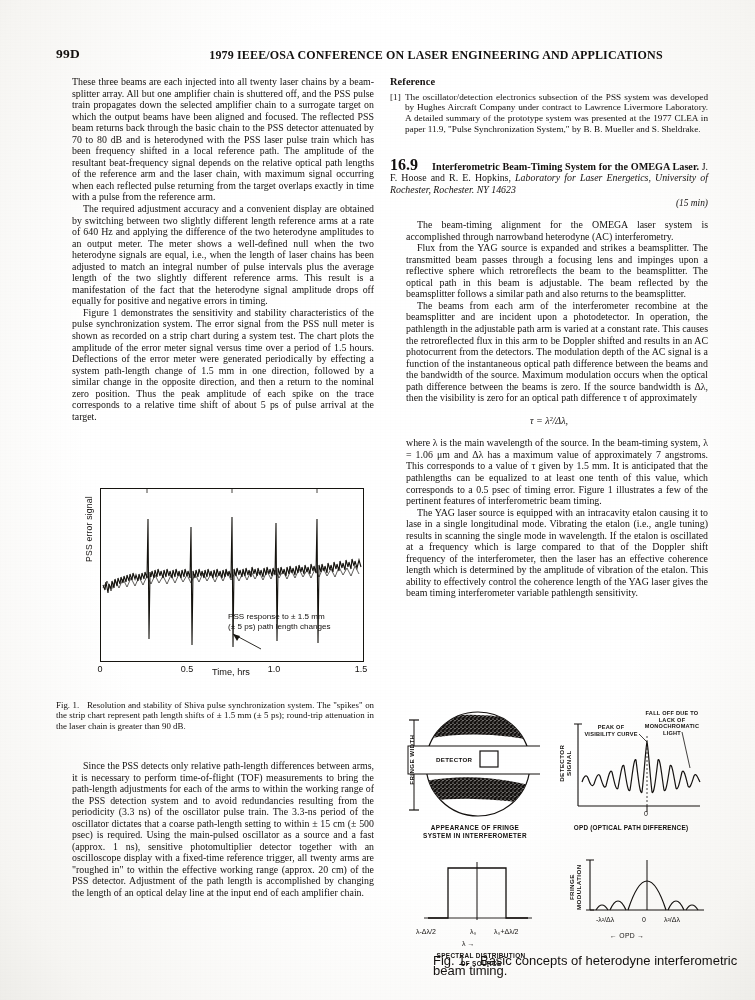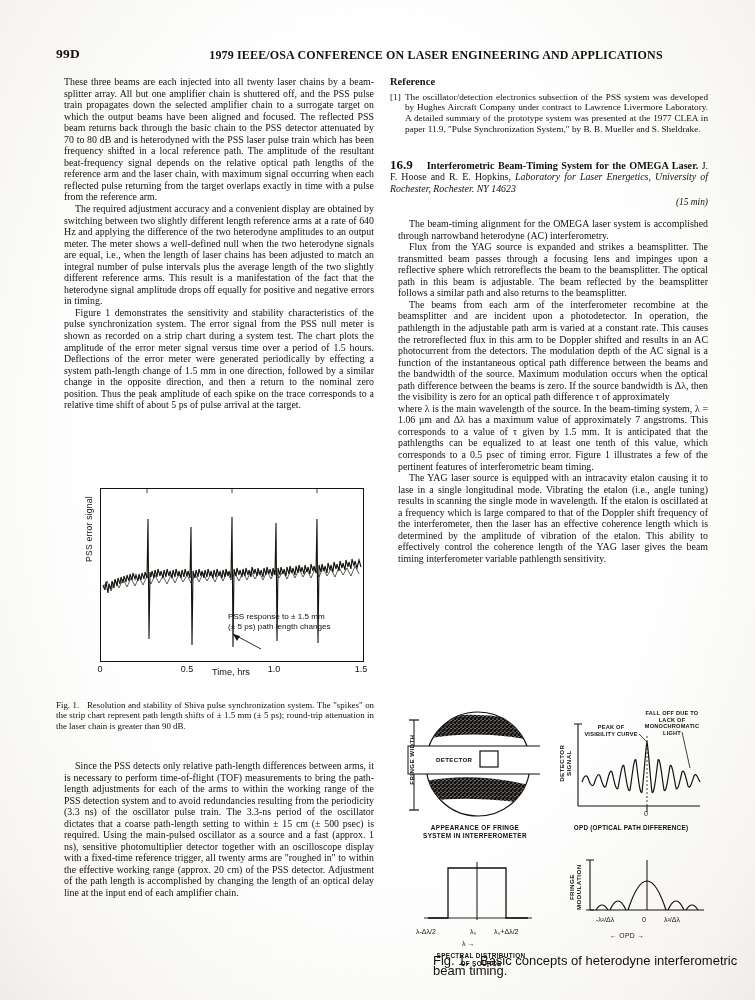--- a/index.html
+++ b/index.html
@@ -68,21 +68,21 @@
     line-height: 11.55px;
     text-align: justify;
     text-justify: inter-word;
     -webkit-hyphens: auto;
     hyphens: auto;
   }
   .col-left  { left: 56px; }
   .col-right { left: 390px; }
 
   p.body-par {
-    margin: 0 0 0 8px;
+    margin: 0 0 0 16px;
     text-indent: 11px;
   }
   p.body-par.noindent { text-indent: 0; }
 
   .sec-head {
     font-weight: bold;
     font-size: 10.4px;
     margin: 0 0 4px 0;
     letter-spacing: .1px;
   }
@@ -101,21 +101,21 @@
     top: 0;
   }
 
   .paper-head {
     font-size: 9.9px;
     line-height: 11.6px;
     text-align: justify;
   }
   .paper-head .pnum {
     font-weight: bold;
-    font-size: 13px;
+    font-size: 16px;
     margin-right: 14px;
   }
   .paper-head .ptitle {
     font-weight: bold;
     font-size: 10.2px;
   }
   .paper-head .pauth { }
   .paper-head .paff { font-style: italic; }
   .duration {
     text-align: right;
@@ -368,20 +368,21 @@
     <span class="paff">Laboratory for Laser Energetics, University of Rochester, Rochester. NY 14623</span>
   </div>
   <div class="duration">(15 min)</div>
 
   <div class="spacer-10"></div>
 
   <p class="body-par">The beam-timing alignment for the OMEGA laser system is accomplished through narrowband heterodyne (AC) interferometry.</p>
   <p class="body-par">Flux from the YAG source is expanded and strikes a beamsplitter. The transmitted beam passes through a focusing lens and impinges upon a reflective sphere which retroreflects the beam to the beamsplitter. The optical path in this beam is adjustable. The beam reflected by the beamsplitter follows a similar path and also returns to the beamsplitter.</p>
   <p class="body-par">The beams from each arm of the interferometer recombine at the beamsplitter and are incident upon a photodetector. In operation, the pathlength in the adjustable path arm is varied at a constant rate. This causes the retroreflected flux in this arm to be Doppler shifted and results in an AC photocurrent from the detectors. The modulation depth of the AC signal is a function of the instantaneous optical path difference between the beams and the bandwidth of the source. Maximum modulation occurs when the optical path difference between the beams is zero. If the source bandwidth is Δλ, then the visibility is zero for an optical path difference τ of approximately</p>
 
+  <div class="equation">τ = λ²/Δλ,</div>
 
   <p class="body-par noindent">where λ is the main wavelength of the source. In the beam-timing system, λ = 1.06 μm and Δλ has a maximum value of approximately 7 angstroms. This corresponds to a value of τ given by 1.5 mm. It is anticipated that the pathlengths can be equalized to at least one tenth of this value, which corresponds to a 0.5 psec of timing error. Figure 1 illustrates a few of the pertinent features of interferometric beam timing.</p>
   <p class="body-par">The YAG laser source is equipped with an intracavity etalon causing it to lase in a single longitudinal mode. Vibrating the etalon (i.e., angle tuning) results in scanning the single mode in wavelength. If the etalon is oscillated at a frequency which is large compared to that of the Doppler shift frequency of the interferometer, then the laser has an effective coherence length which is determined by the amplitude of vibration of the etalon. This ability to effectively control the coherence length of the YAG laser gives the beam timing interferometer variable pathlength sensitivity.</p>
 </div>
 
 <div class="fig-concepts">
 
   <div class="panel" style="left:8px; top:6px; width:140px; height:130px;">
     <svg width="140" height="118" viewBox="0 0 140 118">
       <defs>

